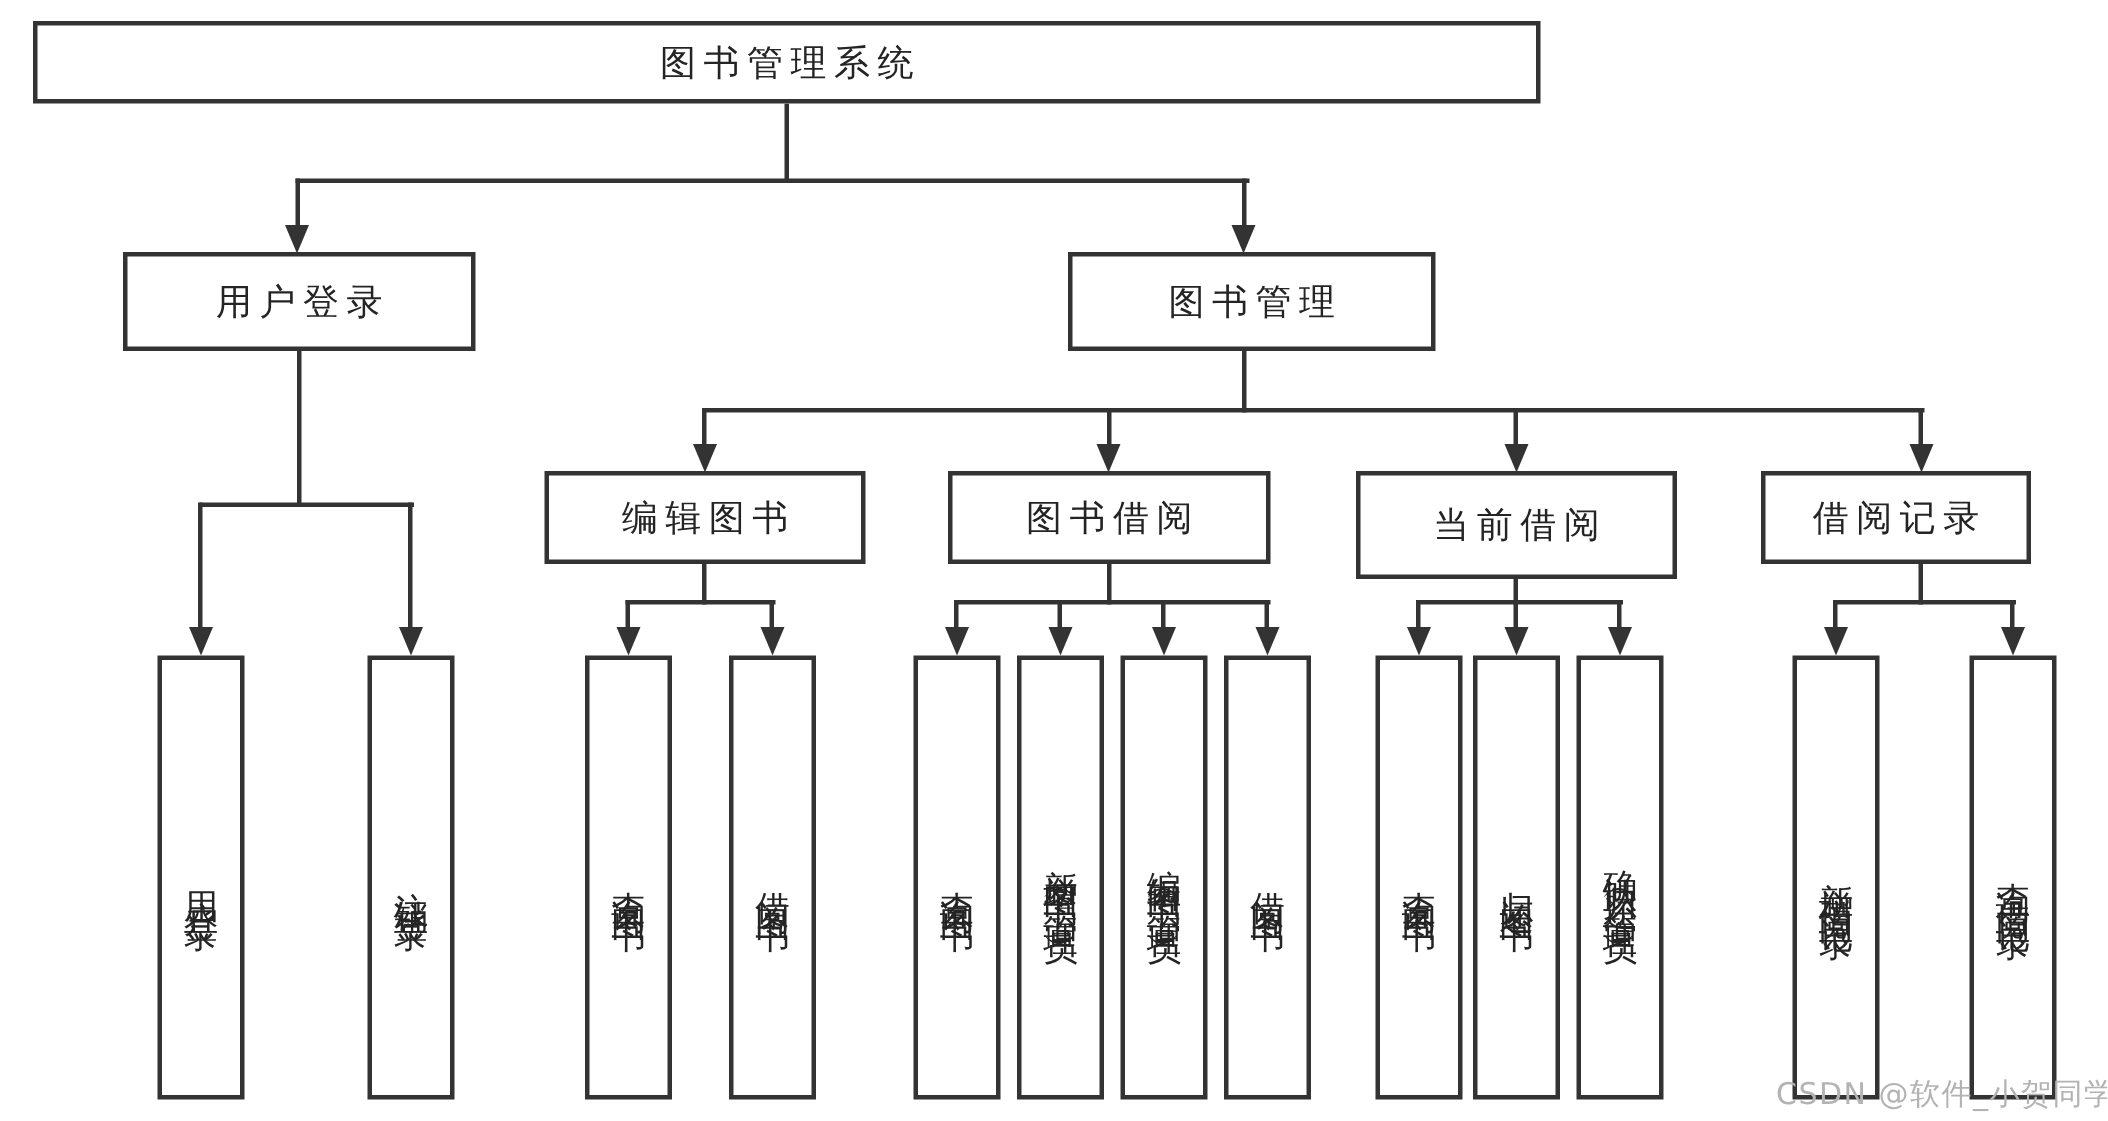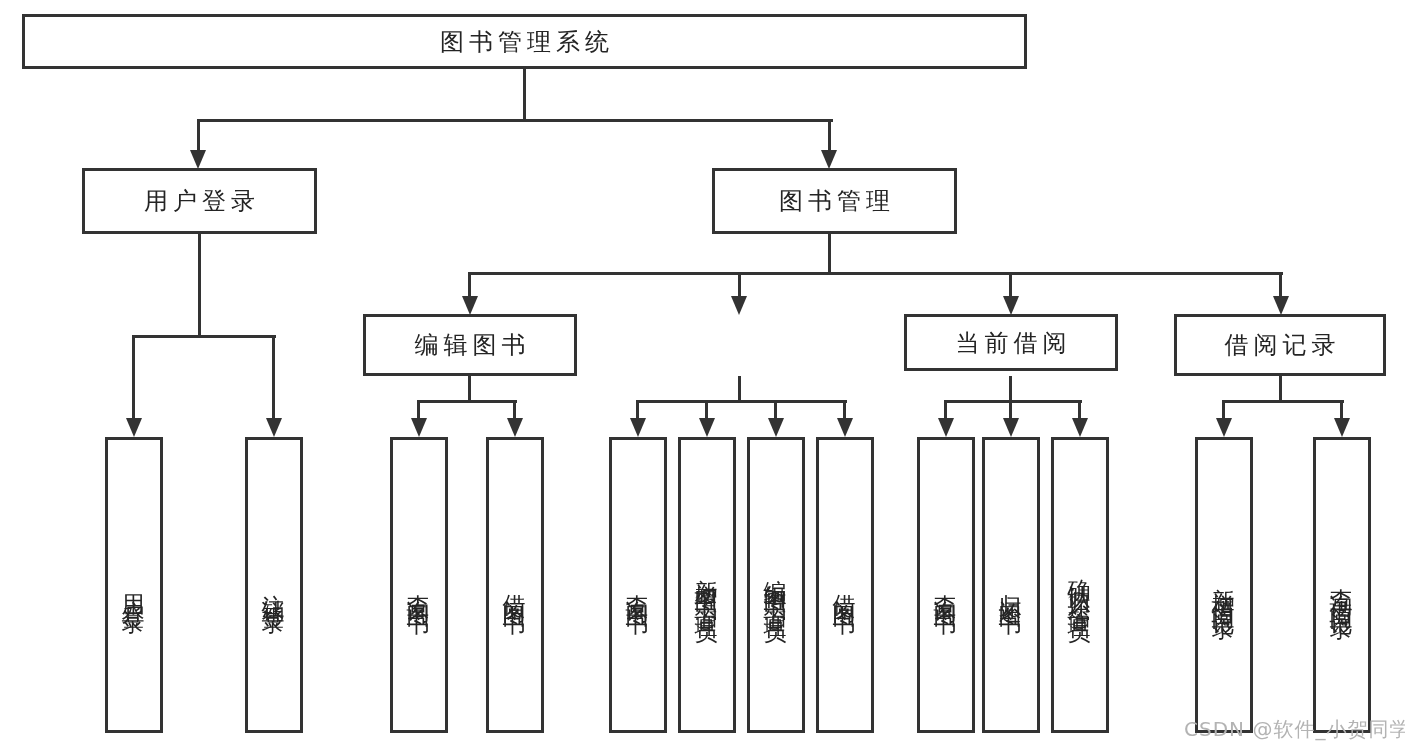--- a/index.html
+++ b/index.html
@@ -122,24 +122,27 @@
   <div class="box hbox" style="left:82px;top:168px;width:235px;height:66px">
     <span>用户登录</span>
   </div>
   <div class="box hbox" style="left:712px;top:168px;width:245px;height:66px">
     <span>图书管理</span>
   </div>
 
   <div class="box hbox" style="left:363px;top:314px;width:214px;height:62px">
     <span>编辑图书</span>
   </div>
-  <div class="box hbox" style="left:904px;top:314px;width:214px;height:57px">
+  <div class="box hbox" style="left:632px;top:314px;width:215px;height:62px">
+    <span>图书借阅</span>
+  </div>
+  <div class="box hbox" style="left:904px;top:314px;width:214px;height:72px">
     <span>当前借阅</span>
   </div>
-  <div class="box hbox" style="left:1174px;top:314px;width:212px;height:62px">
+  <div class="box hbox" style="left:1174px;top:314px;width:180px;height:62px">
     <span>借阅记录</span>
   </div>
 
   <div class="box vbox" style="left:105px;top:437px;width:58px;height:296px">
     <span>用户登录</span>
   </div>
   <div class="box vbox" style="left:245px;top:437px;width:58px;height:296px">
     <span>注销登录</span>
   </div>
 

